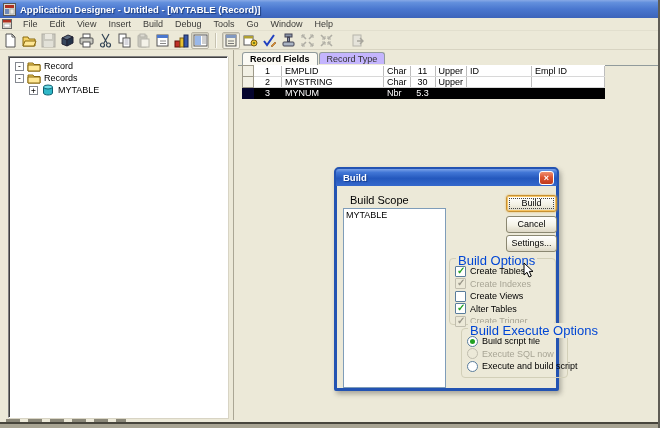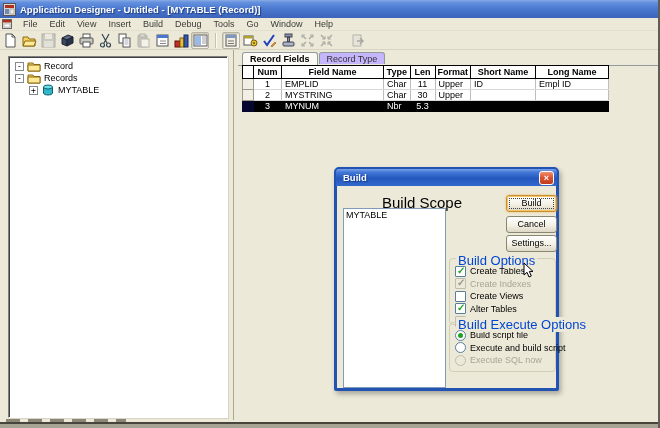--- a/index.html
+++ b/index.html
@@ -90,21 +90,21 @@
     height:17px; margin:-1px -1px 0 -1px; border-radius:3px 3px 0 0;
     background:linear-gradient(180deg,#7ba2e8 0%,#4277d6 20%,#2458bd 55%,#3568cc 100%);
     display:flex; align-items:center; padding:0 3px 0 7px;
   }
   .dlg-title .cap { color:#fff; font-weight:bold; font-size:9.5px; text-shadow:1px 1px 1px #123a8c; flex:1; }
   .dlg-close {
     width:15px; height:14px; border:1px solid #fff; border-radius:3px;
     background:linear-gradient(180deg,#ef9071 0%,#dd5431 45%,#c03a1c 100%);
     color:#fff; font-weight:bold; font-size:9px; line-height:12px; text-align:center;
   }
-  .dlg-label { position:absolute; font-size:15px;margin-left:32px; }
+  .dlg-label { position:absolute; font-size:11px; }
   .scope-list {
     position:absolute; left:6px; top:38px; width:103px; height:180px;
     background:#fff; border:1px solid #7f9db9; padding:1px 2px;
   }
   .scope-item { font-size:9px; height:11px; }
   .xpbtn {
     position:absolute; left:169px; width:51px; height:17px;
     background:linear-gradient(180deg,#fff 0%,#f4f2e6 55%,#ddd8c6 100%);
     border:1px solid #8a8771; border-radius:3px;
     font-size:9px; text-align:center; line-height:15px; color:#000;
@@ -360,30 +360,20 @@
         <col style="width:11px">
           <col style="width:28px">
           <col style="width:102px">
           <col style="width:25px">
         <col style="width:25px">
           <col style="width:29px">
           <col style="width:65px">
           <col style="width:73px">
       </colgroup>
       <tbody>
-          <tr>
-        <th></th>
-        <th>Num</th>
-        <th>Field Name</th>
-        <th>Type</th>
-        <th>Len</th>
-        <th>Format</th>
-        <th>Short Name</th>
-        <th>Long Name</th>
-      </tr>
       <tr>
         <td class="rowsel"></td>
         <td class="c">1</td>
         <td>EMPLID</td>
         <td>Char</td>
         <td class="c">11</td>
         <td>Upper</td>
         <td>ID</td>
         <td>Empl ID</td>
       </tr>
@@ -448,35 +438,35 @@
         <div class="opt">
           <span class="cb checked"></span>
           <span class="lbl">Alter Tables</span>
         </div>
         <div class="opt disabled">
           <span class="cb checked"></span>
           <span class="lbl">Create Trigger</span>
         </div>
       </div>
 
-      <div class="groupbox" style="top:152px; height:50px;">
+      <div class="groupbox" style="top:158px; height:50px;margin-left:12px;">
         <span class="gcap">Build Execute Options</span>
         <div style="height:6px"></div>
         <div class="opt">
           <span class="rb selected"></span>
           <span class="lbl">Build script file</span>
         </div>
+        <div class="opt disabled">
+          <span class="rb"></span>
+          <span class="lbl">Execute SQL now</span>
+        </div>
         <div class="opt">
           <span class="rb"></span>
           <span class="lbl">Execute and build script</span>
         </div>
-        <div class="opt disabled">
-          <span class="rb"></span>
-          <span class="lbl">Execute SQL now</span>
-        </div>
       </div>
     </div>
 
   </div>
 
   <div class="bottom-marks"></div>
   <div class="bottom-strip"></div>
 
 </div>
 

